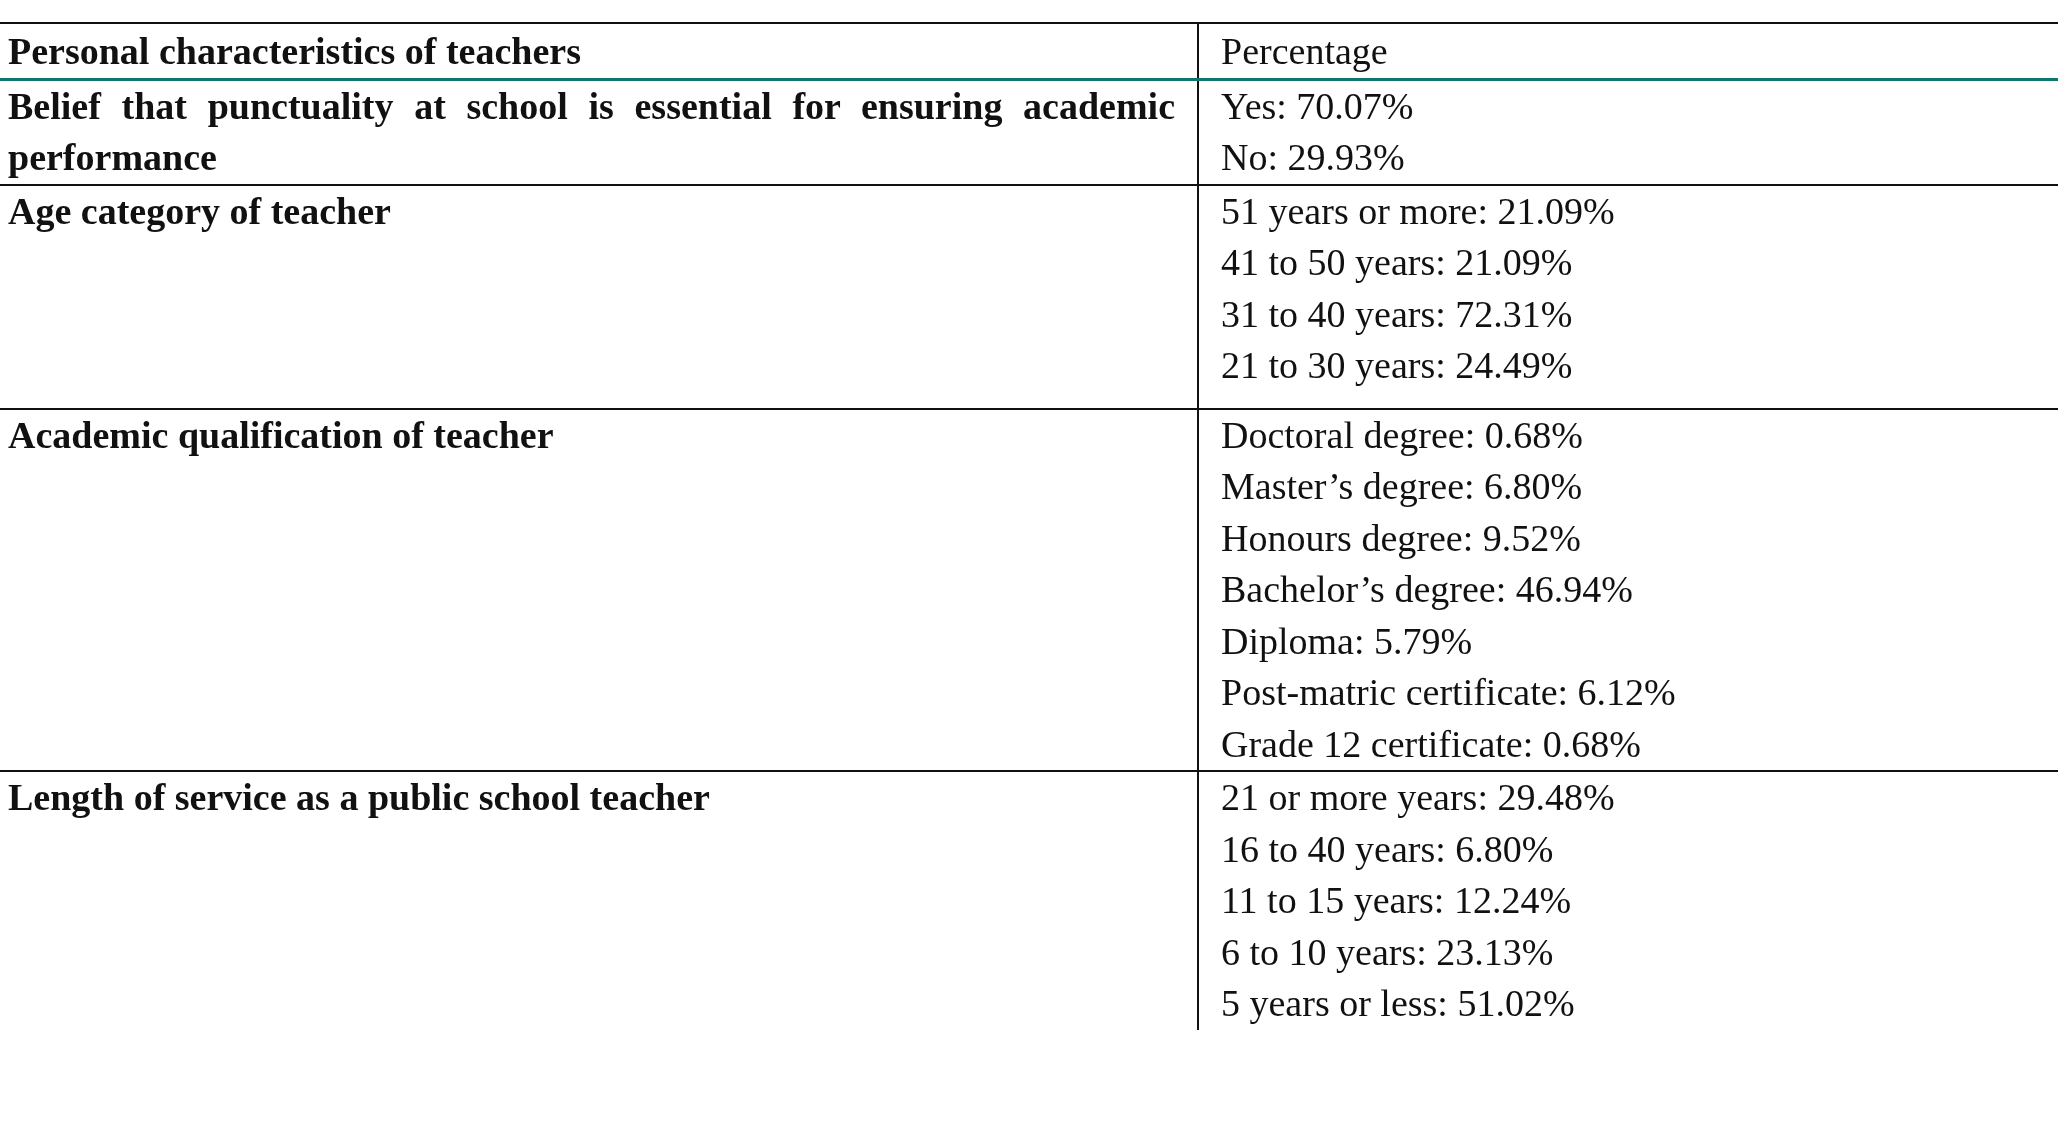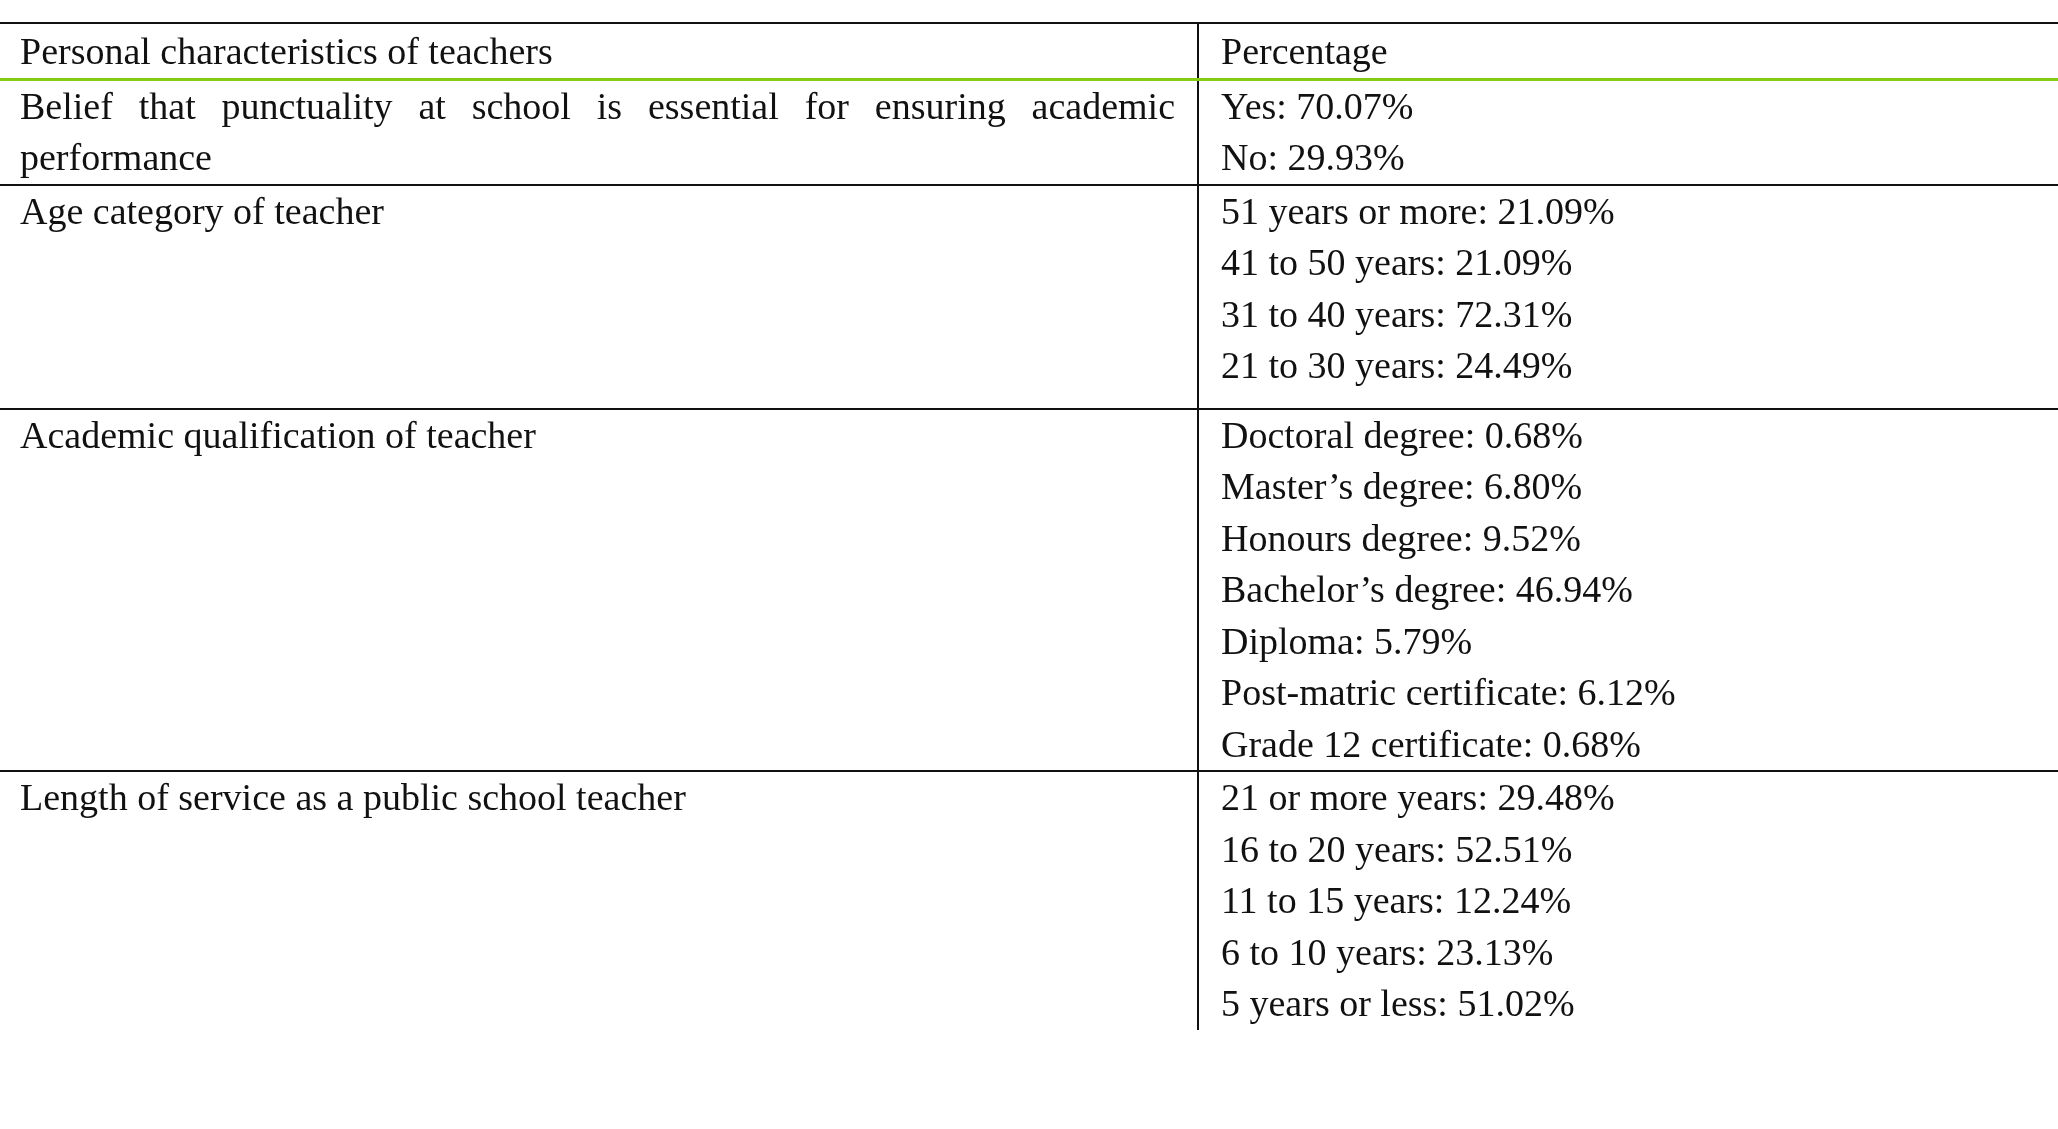--- a/index.html
+++ b/index.html
@@ -10,26 +10,26 @@
     }
     .tbl {
       position: absolute; left: 0; top: 22px; width: 2058px;
       border-collapse: collapse; table-layout: fixed;
     }
     .tbl td {
       vertical-align: top; padding: 0; font-size: 38px; line-height: 51.5px;
     }
     .tbl col.c1 { width: 1198px; }
     .tbl col.c2 { width: 860px; }
-    .tbl td.left { padding-left: 20px; padding-right: 22px; border-right: 2px solid #111; }
+    .tbl td.left { padding-left: 8px; padding-right: 22px; border-right: 2px solid #111; font-weight: bold; }
     .tbl td.right { padding-left: 22px; }
     .tbl tr { border-top: 2px solid #111; }
     .tbl tr.header { border-top: 2px solid #111; }
     .tbl tr.header td { height: 50px; padding-top: 2px; }
-    .tbl tr.first-body { border-top: 3px solid #84cc16; margin-left: 45px; }
+    .tbl tr.first-body { border-top: 3px solid #0f766e; margin-left: 45px; }
     .justify { text-align: justify; text-align-last: left; }
     .line { display: block; white-space: nowrap; }
   </style>
 </head>
 <body>
 
 <table class="tbl">
   <colgroup>
       <col class="c1">
       <col class="c2">
@@ -73,20 +73,20 @@
         <span class="line">Diploma: 5.79%</span>
         <span class="line">Post-matric certificate: 6.12%</span>
         <span class="line">Grade 12 certificate: 0.68%</span>
       </td>
     </tr>
 
     <tr>
       <td class="left">Length of service as a public school teacher</td>
       <td class="right">
         <span class="line">21 or more years: 29.48%</span>
-        <span class="line">16 to 20 years: 52.51%</span>
+        <span class="line">16 to 40 years: 6.80%</span>
         <span class="line">11 to 15 years: 12.24%</span>
         <span class="line">6 to 10 years: 23.13%</span>
         <span class="line">5 years or less: 51.02%</span>
       </td>
     </tr>
   </tbody>
 </table>
 
 </body></html>

